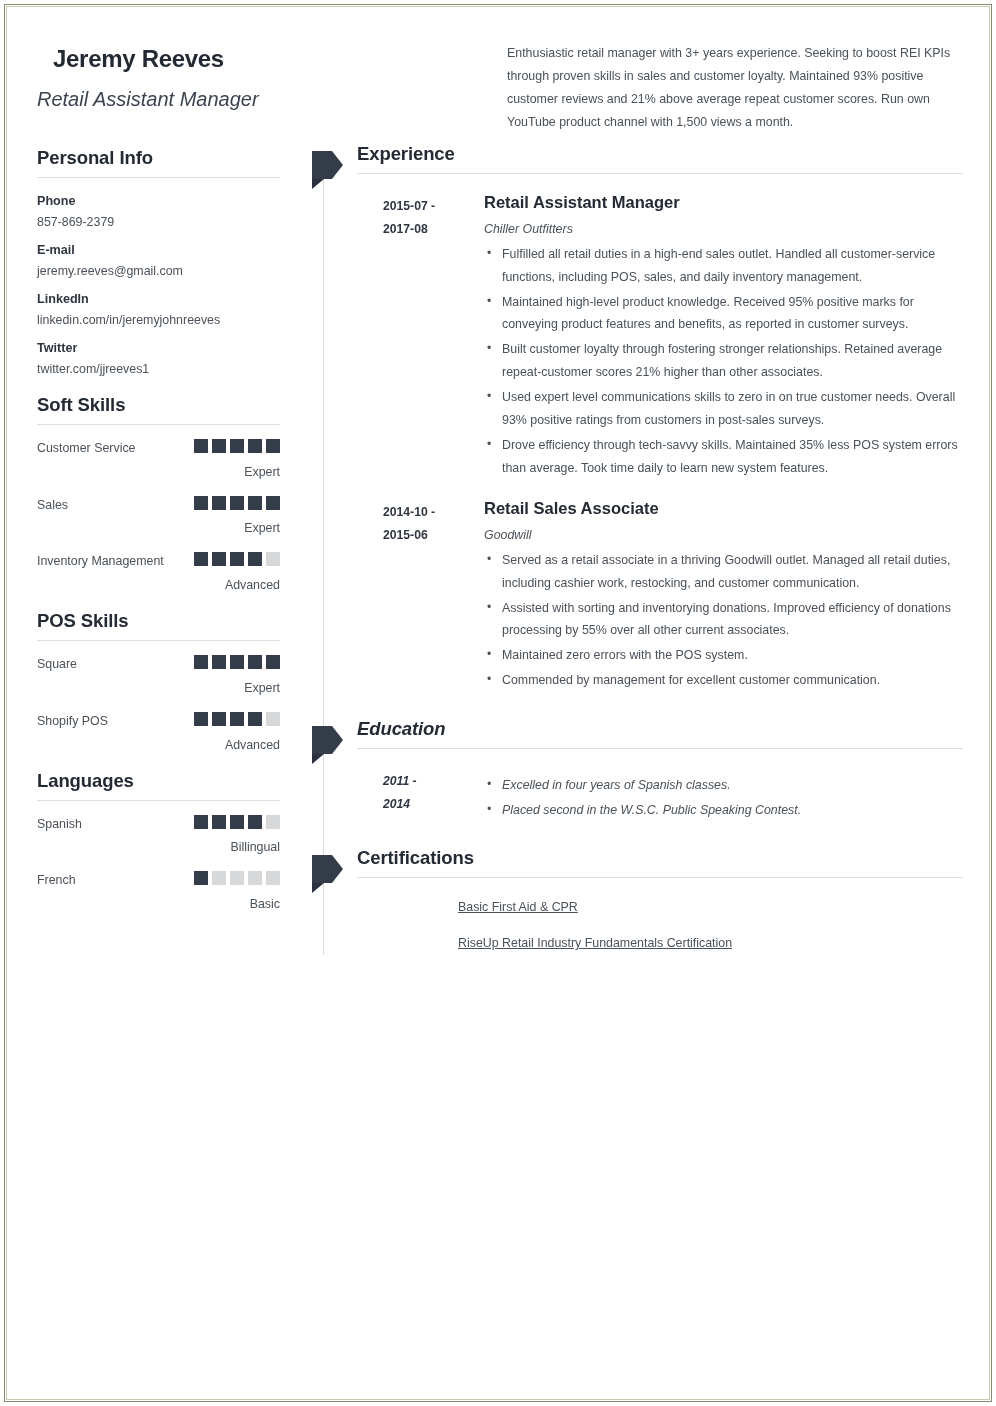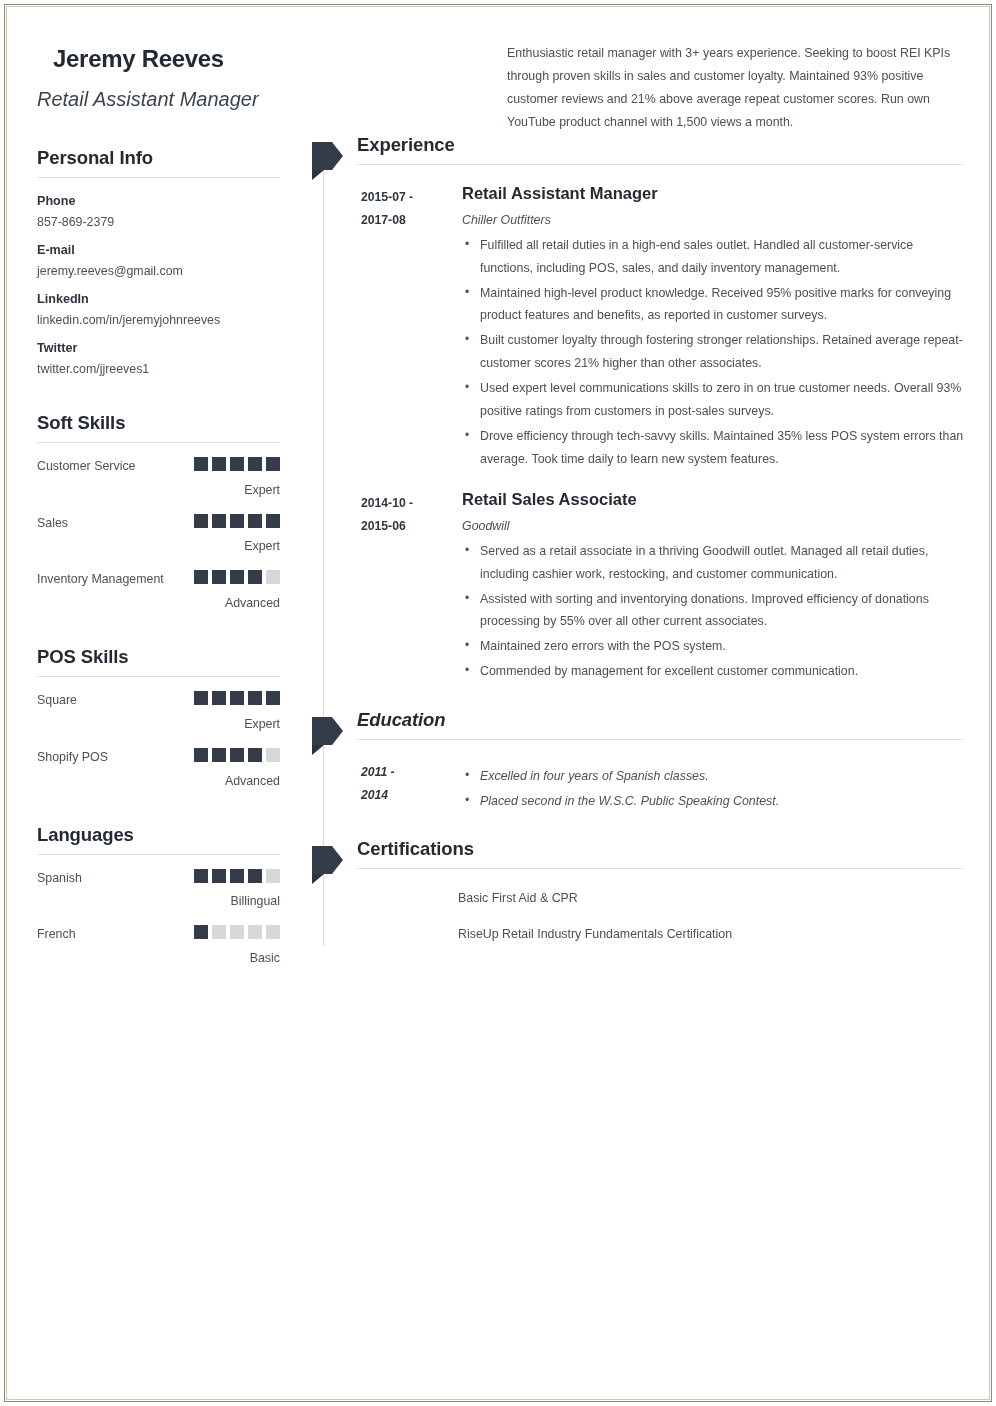--- a/index.html
+++ b/index.html
@@ -49,54 +49,54 @@
   .sec-title {
     font-size: 18.5px; font-weight: bold; color: #242a33;
     margin: 0 0 8px 0; letter-spacing: -0.1px;
   }
   .sec-rule { height: 1px; background: #dcdee1; width: 243px; margin-bottom: 13px; }
 
   .info-label { font-size: 12.6px; font-weight: bold; color: #2f3640; margin-top: 14px; }
   .info-label.first { margin-top: 16px; }
   .info-value { font-size: 12.4px; color: #4a5159; margin-top: 7px; }
 
-  .section-block { margin-top: 36px; }
+  .section-block { margin-top: 18px; }
 
   .skill-row { margin-top: 16px; position: relative; min-height: 20px; }
   .skill-row.first { margin-top: 0; }
   .skill-name {
     font-size: 12.4px; color: #4a5159; display: inline-block;
     max-width: 150px; line-height: 1.75;
   }
   .dots { position: absolute; right: 0; top: 1px; display: flex; gap: 4px; }
   .dot { width: 14px; height: 14px; background: #d6d8da; }
   .dot.on { background: #343c49; }
   .skill-level {
     font-size: 12.4px; color: #4a5159; text-align: right;
     margin-top: 5px; clear: both;
   }
 
   
-  .right-col { position: absolute; left: 310px; top: 134px; width: 655px; }
+  .right-col { position: absolute; left: 310px; top: 143px; width: 655px; }
   .timeline {
     position: absolute; left: 13px; top: 34px;
     width: 1px; bottom: 0; background: #d9dadd;
   }
   .rsection { position: relative; margin-bottom: 0; }
   .marker {
     position: absolute; left: 0; top: 4px; width: 34px; height: 42px;
   }
   .rsec-head { margin-left: 47px; }
   .rsec-title {
     font-size: 18.5px; font-weight: bold; color: #242a33; margin: 0;
     padding-bottom: 8px; letter-spacing: -0.1px;
   }
   .rsec-rule { height: 1px; background: #dcdee1; width: 606px; }
 
-  .entry { display: flex; margin-left: 51px; padding-top: 18px; }
+  .entry { display: flex; margin-left: 73px; padding-top: 18px; }
   .entry-date {
     width: 101px; flex: none; font-size: 12.2px; font-weight: bold;
     color: #2f3640; line-height: 1.85; padding-top: 3px;
   }
   .entry-body { flex: 1; }
   .entry-title {
     font-size: 16.5px; font-weight: bold; color: #242a33; margin: 0;
     line-height: 1.25;
   }
   .entry-org {
@@ -107,21 +107,21 @@
     font-size: 12.4px; line-height: 1.85; color: #4a5159;
     position: relative; padding-left: 18px; margin-top: 2px;
   }
   ul.bullets li:before {
     content: "\2022"; position: absolute; left: 3px; top: -1px;
     color: #4a5159; font-size: 12px;
   }
   .cert-list { margin-left: 47px; padding-top: 18px; }
   .cert-item {
     font-size: 12.4px; color: #4a5159; line-height: 1.85;
-    padding-left: 101px; margin-top: 13px;
+    padding-left: 101px; margin-top: 13px; text-decoration: underline;
   }
   .cert-item.first { margin-top: 0; }
 </style>
 </head>
 <body>
 
 <div class="sheet">
   <div class="page-frame"></div>
   <div class="page-frame-inner"></div>
 

